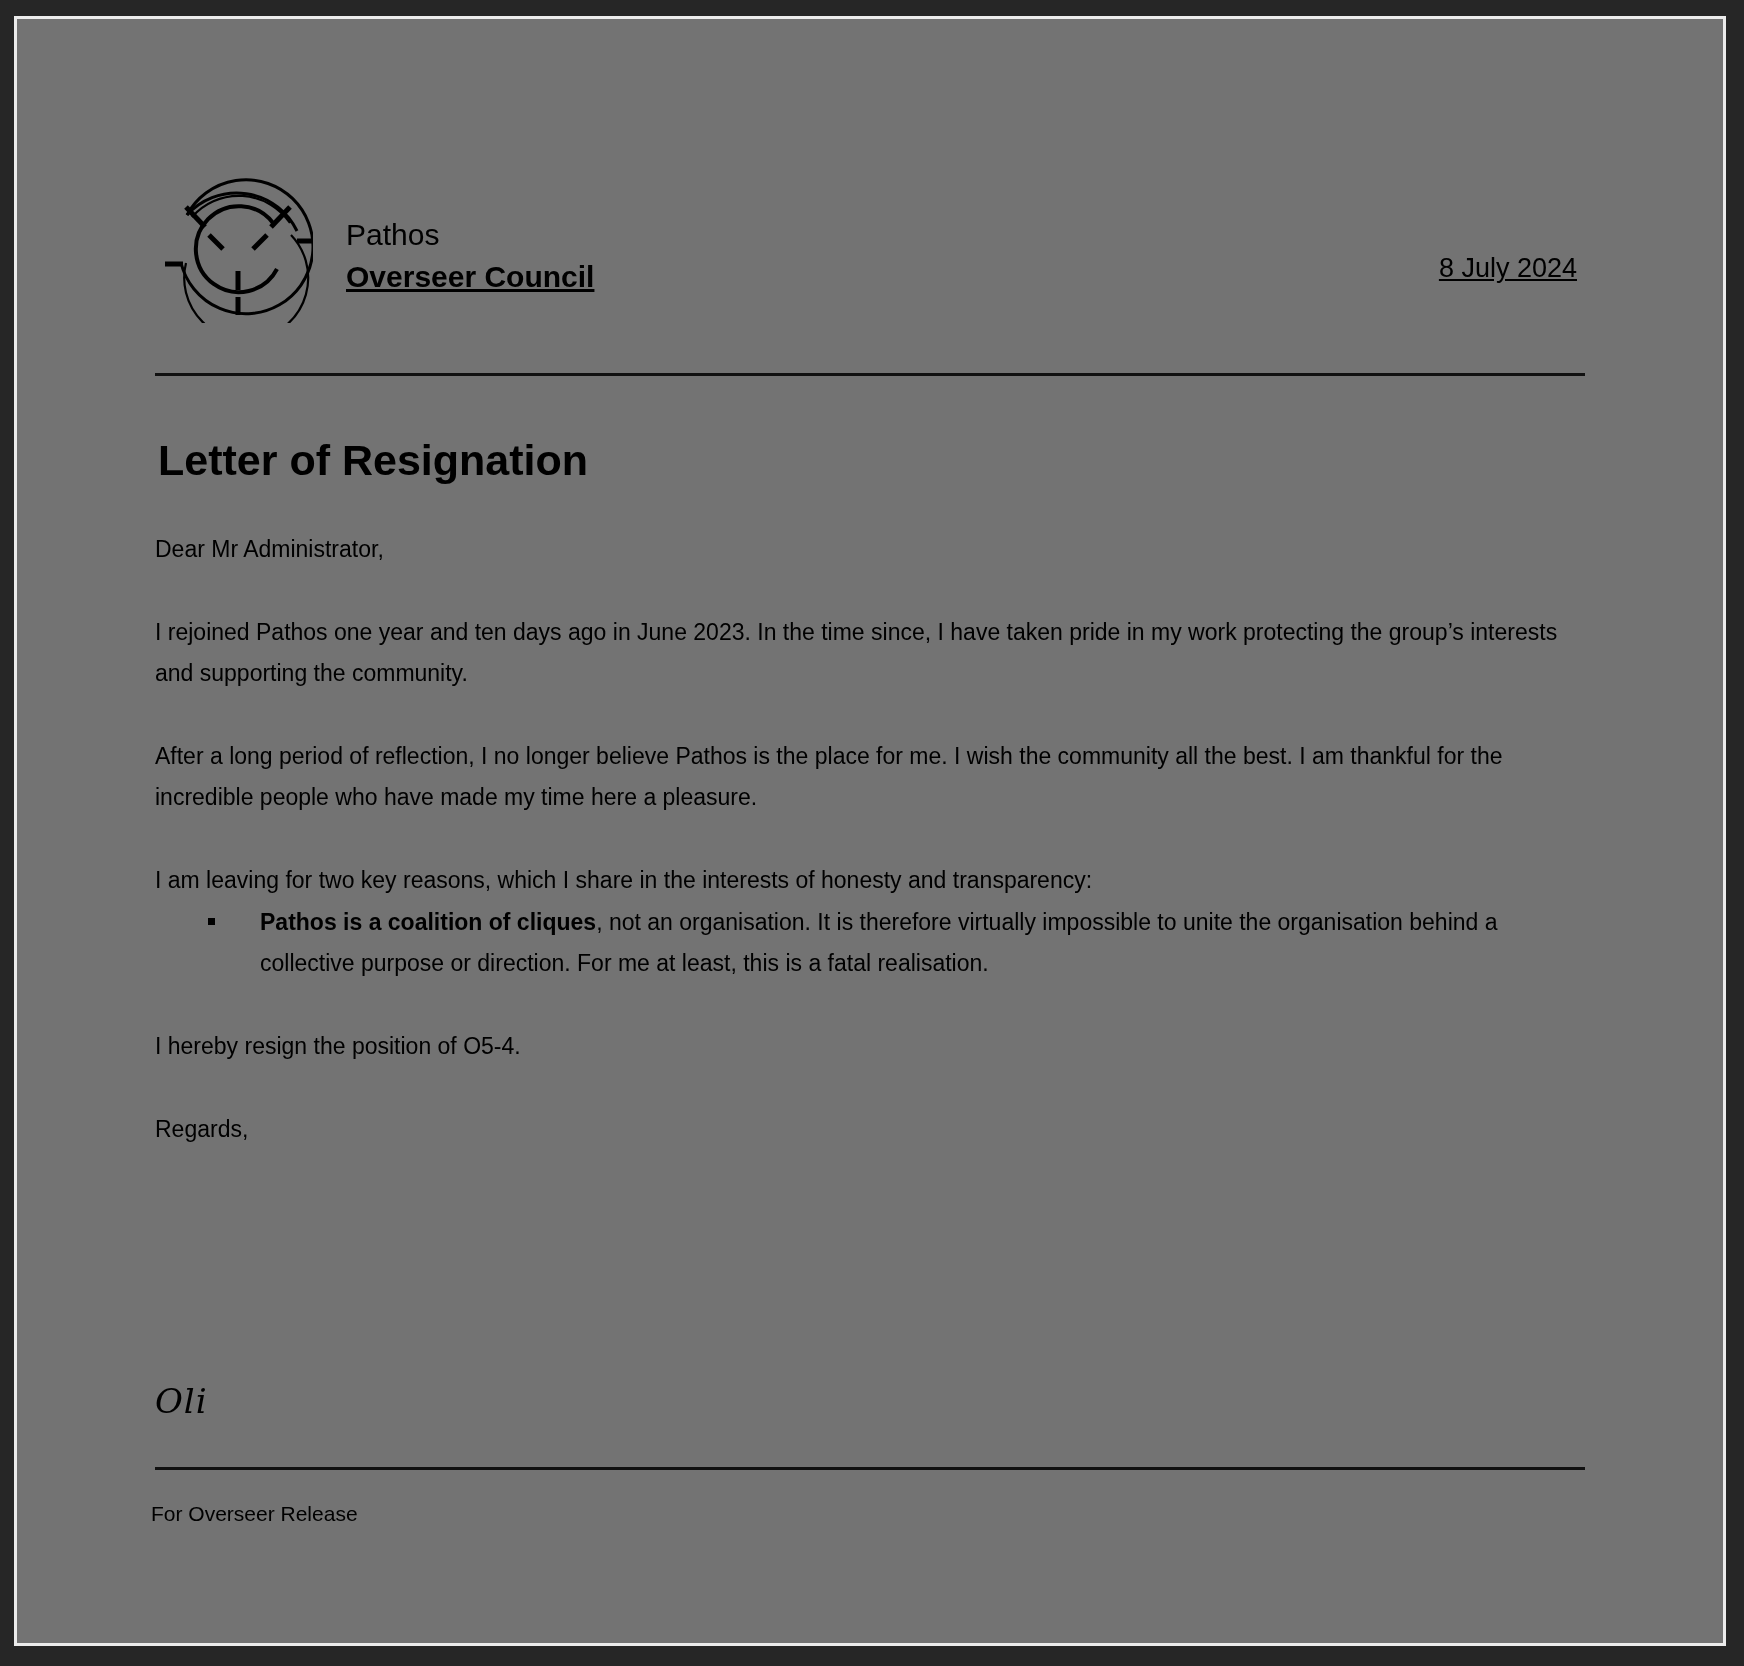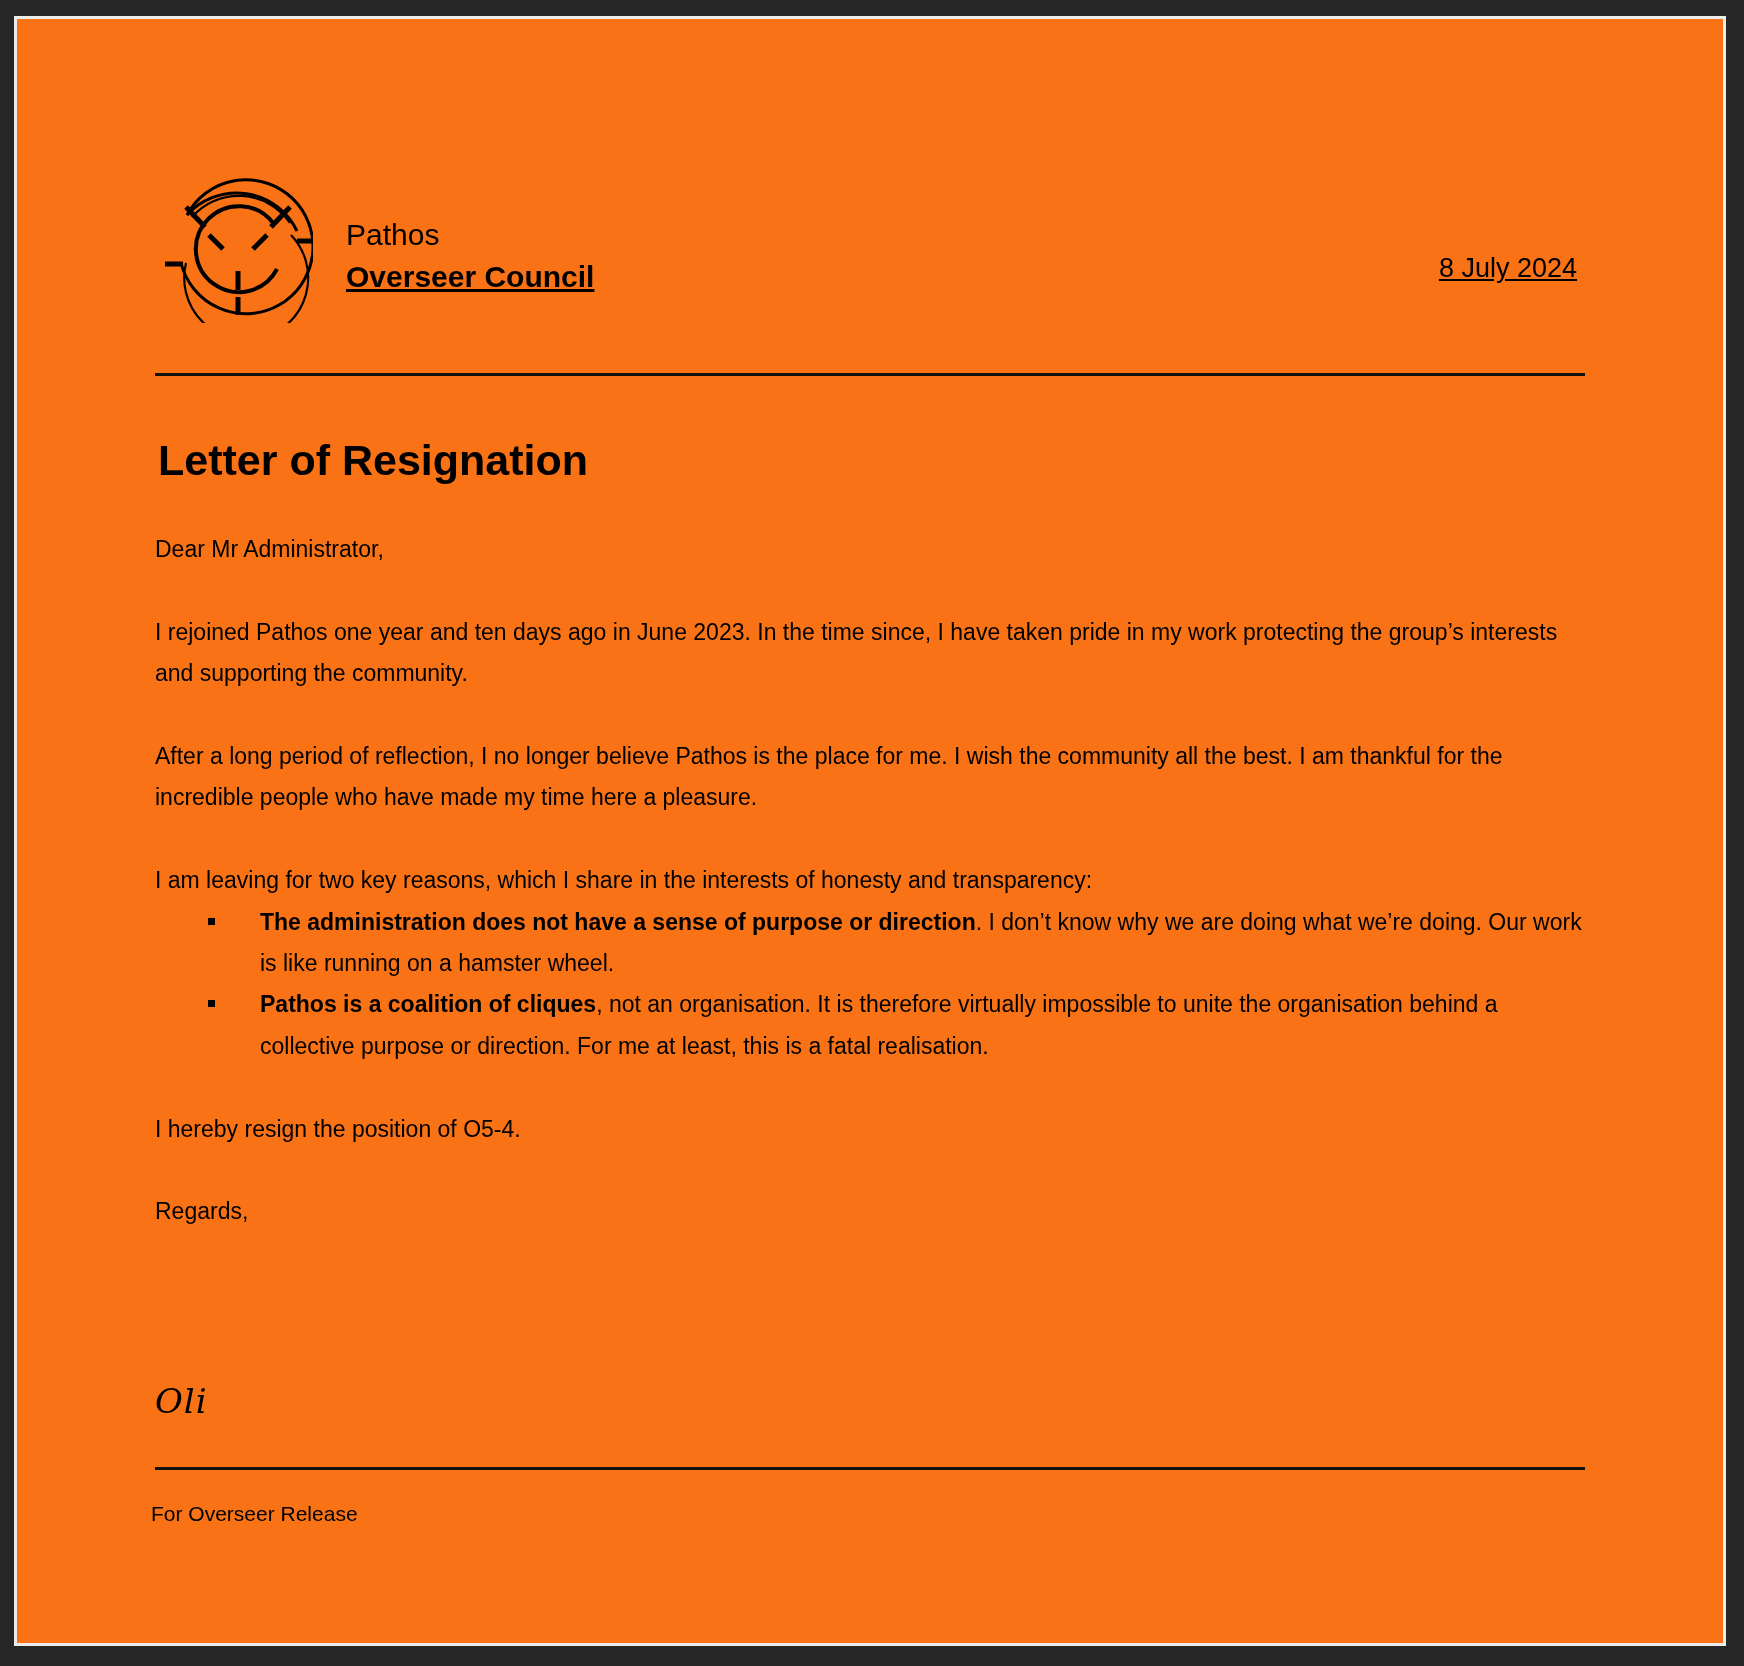--- a/index.html
+++ b/index.html
@@ -8,21 +8,21 @@
       background: #262626;
       position: relative;
       overflow: hidden;
       font-family: "Liberation Sans", sans-serif;
       color: #000;
     }
     .page {
       position: absolute;
       left: 14px; top: 16px;
       width: 1712px; height: 1630px;
-      background: #f97316;
+      background: #737373;
       border: 3px solid #ececec;
       box-sizing: border-box;
     }
     .abs { position: absolute; }
     .logo { left: 146px; top: 154px; width: 150px; height: 150px; }
     .org-name { left: 329px; top: 198px; font-size: 30px; line-height: 36px; white-space: nowrap; }
     .org-council { left: 329px; top: 240px; font-size: 30px; line-height: 36px; font-weight: bold; white-space: nowrap; text-decoration: underline; }
     .date { right: 146px; top: 232px; font-size: 27px; line-height: 34px; white-space: nowrap; text-align: left; text-decoration: underline; }
     .rule { left: 138px; width: 1430px; height: 0; border-top: 3px solid #111; }
     .rule-top { top: 354px; }
@@ -90,24 +90,20 @@
   <h1 class="abs title">Letter of Resignation</h1>
 
   <div class="abs body-text">
     <p>Dear Mr Administrator,</p>
     <p>I rejoined Pathos one year and ten days ago in June 2023. In the time since, I have taken pride in my work protecting the group’s interests and supporting the community.</p>
     <p>After a long period of reflection, I no longer believe Pathos is the place for me. I wish the community all the best. I am thankful for the incredible people who have made my time here a pleasure.</p>
     <p class="tight">I am leaving for two key reasons, which I share in the interests of honesty and transparency:</p>
     <ul>
       <li>
         <span class="bullet"></span>
-        <b>The administration does not have a sense of purpose or direction</b><span>. I don’t know why we are doing what we’re doing. Our work is like running on a hamster wheel.</span>
-      </li>
-      <li>
-        <span class="bullet"></span>
         <b>Pathos is a coalition of cliques</b><span>, not an organisation. It is therefore virtually impossible to unite the organisation behind a collective purpose or direction. For me at least, this is a fatal realisation.</span>
       </li>
     </ul>
     <p>I hereby resign the position of O5-4.</p>
     <p class="tight">Regards,</p>
   </div>
 
   <div class="abs signature">Oli</div>
 
   <div class="abs rule rule-bottom"></div>

